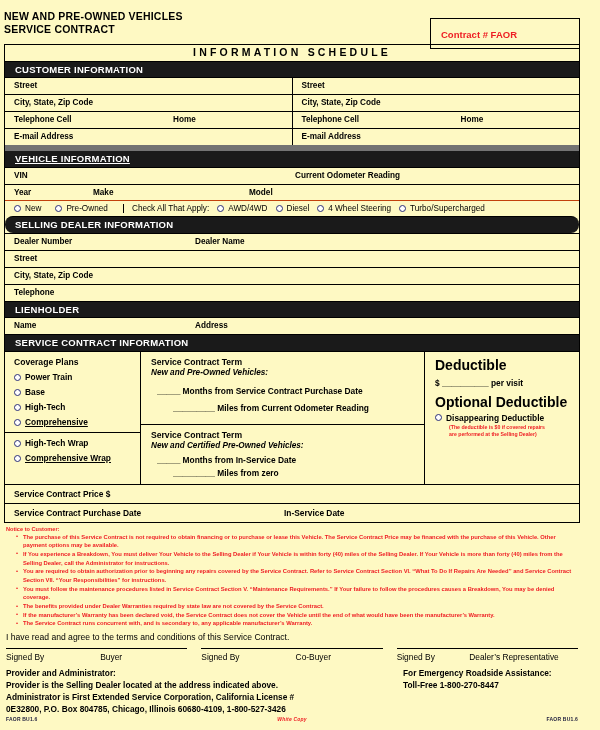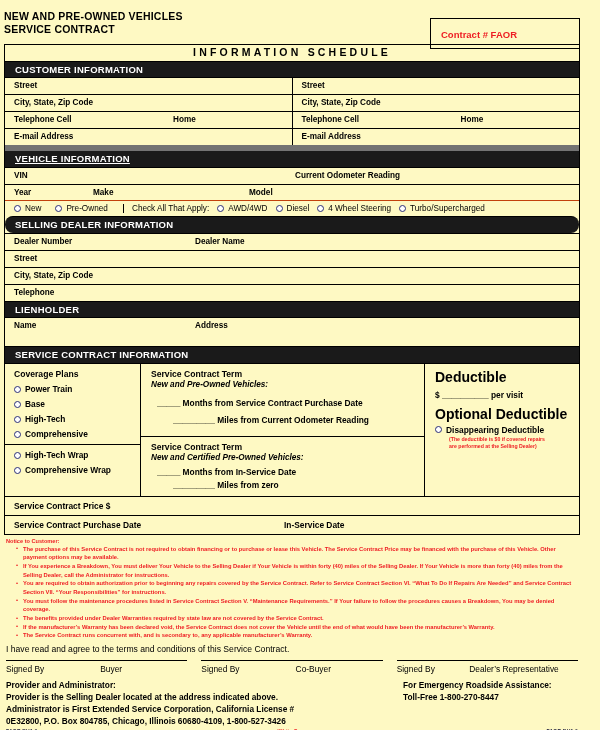--- a/index.html
+++ b/index.html
@@ -163,21 +163,21 @@
     font-weight: bold;
     margin-bottom: 5px;
   }
   .plan-item {
     font-size: 8.4px;
     font-weight: bold;
     margin-bottom: 5px;
     display: flex;
     align-items: center;
   }
-  .plan-item:last-child { margin-bottom: 0; }
+  .plan-item:last-child { margin-bottom: 0; text-decoration: underline; }
 
   .term-top { padding: 5px 0 6px 10px; min-height: 72px; box-sizing: border-box;}
   .term-bot { padding: 5px 0 6px 10px; border-top: 1px solid #000; }
   .term-title { font-size: 8.6px; font-weight: bold; line-height: 1.25;}
   .term-sub { font-size: 8.2px; font-weight: bold; font-style: italic; line-height: 1.3; }
   .term-line { font-size: 8.4px; font-weight: bold; margin-top: 7px; }
   .term-line.tight { margin-top: 3px; }
 
   .ded-box { padding: 5px 0 6px 10px; }
   .ded-title { font-size: 14px; font-weight: bold; margin-bottom: 5px;}
@@ -369,21 +369,21 @@
 
     <div class="band" style="border-top:1px solid #000;">LIENHOLDER</div>
 
     <div class="row">
       <div class="cell">
         <span>Name</span>
         <span class="sub" style="left:190px; top:3px;">Address</span>
       </div>
     </div>
 
-    <div class="band" style="border-top:1px solid #000;margin-top:12px;">SERVICE CONTRACT INFORMATION</div>
+    <div class="band" style="border-top:1px solid #000;">SERVICE CONTRACT INFORMATION</div>
 
     <div class="sci-grid">
 
       <div class="col-plans">
         <div class="plans-top">
           <div class="plans-title">Coverage Plans</div>
           <div class="plan-item">
             <span class="radio"></span>
             <span>Power Train</span>
           </div>

